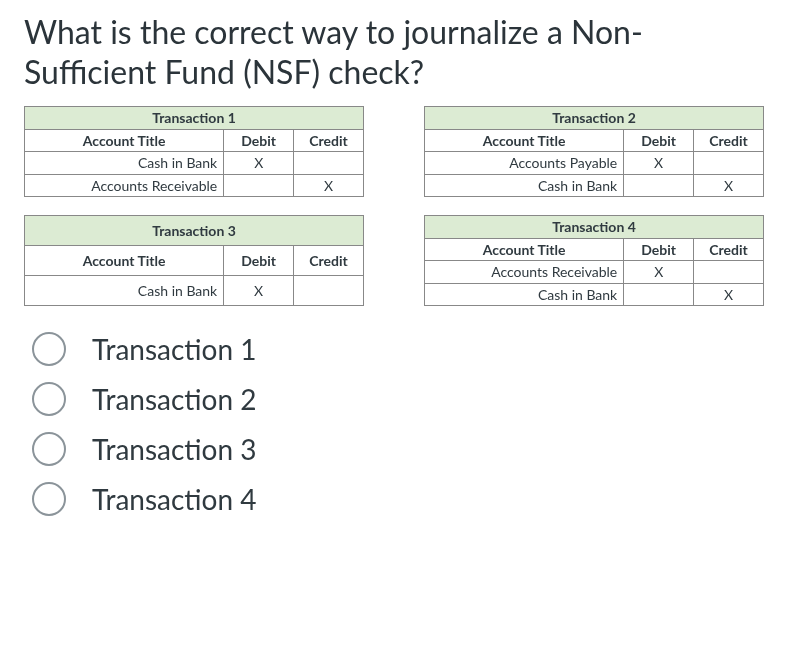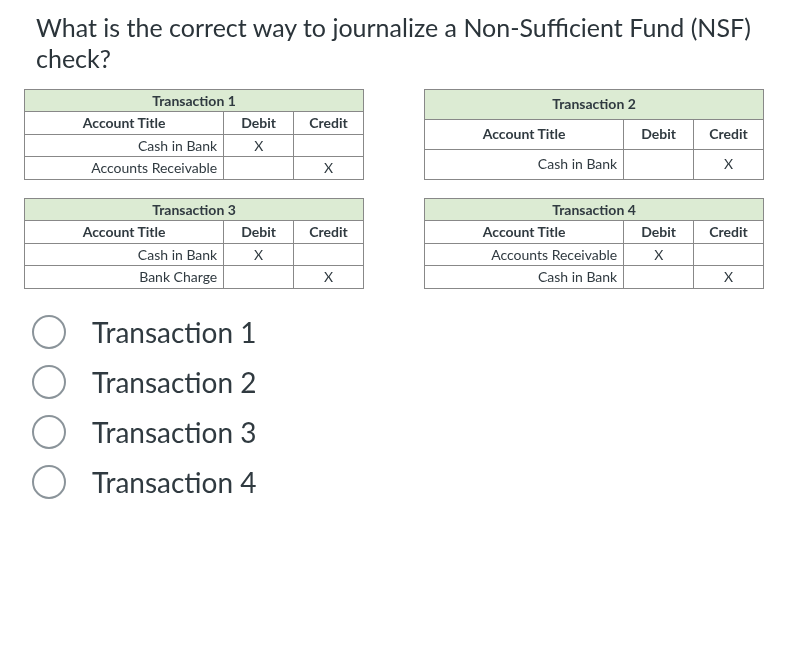--- a/index.html
+++ b/index.html
@@ -5,24 +5,24 @@
   * { box-sizing: border-box; }
   body {
     margin: 0;
     padding: 12px 24px;
     font-family: "Segoe UI", "Lato", Arial, sans-serif;
     color: #303a40;
     background: #fff;
     width: 788px;
   }
   .question {
-    font-size: 25px;
+    font-size: 32px;
     line-height: 1.25;
     font-weight: 400;
-    margin: 0 0 14px 12px;
+    margin: 0 0 14px 0;
     color: #2b343a;
   }
   .tables-row {
     display: flex;
     gap: 60px;
     margin-bottom: 18px;
   }
   .jtable {
     border-collapse: collapse;
     width: 340px;
@@ -101,20 +101,25 @@
     <tbody>
         <tr class="title-row">
           <th colspan="3">Transaction 2</th>
         </tr>
     <tr class="hdr">
       <td class="col-acct">Account Title</td>
       <td class="col-dc">Debit</td>
       <td class="col-dc">Credit</td>
     </tr>
     <tr>
+      <td class="col-acct">Accounts Payable</td>
+      <td class="col-dc">X</td>
+      <td class="col-dc"></td>
+    </tr>
+    <tr>
       <td class="col-acct indent">Cash in Bank</td>
       <td class="col-dc"></td>
       <td class="col-dc">X</td>
     </tr>
   </tbody>
     </table>
 </div>
 
 <div class="tables-row">
   <table class="jtable">
@@ -124,25 +129,20 @@
         </tr>
     <tr class="hdr">
       <td class="col-acct">Account Title</td>
       <td class="col-dc">Debit</td>
       <td class="col-dc">Credit</td>
     </tr>
     <tr>
       <td class="col-acct">Cash in Bank</td>
       <td class="col-dc">X</td>
       <td class="col-dc"></td>
-    </tr>
-    <tr>
-      <td class="col-acct indent">Bank Charge</td>
-      <td class="col-dc"></td>
-      <td class="col-dc">X</td>
     </tr>
   </tbody>
     </table>
 
   <table class="jtable">
     <tbody>
         <tr class="title-row">
           <th colspan="3">Transaction 4</th>
         </tr>
     <tr class="hdr">

